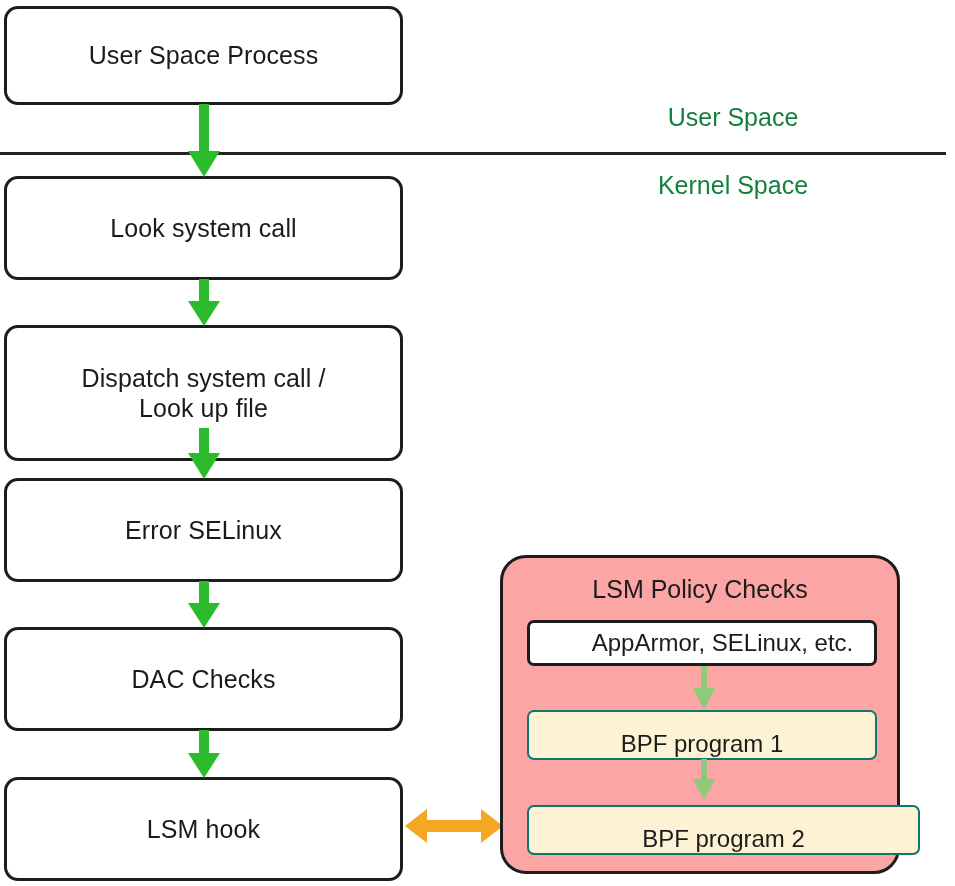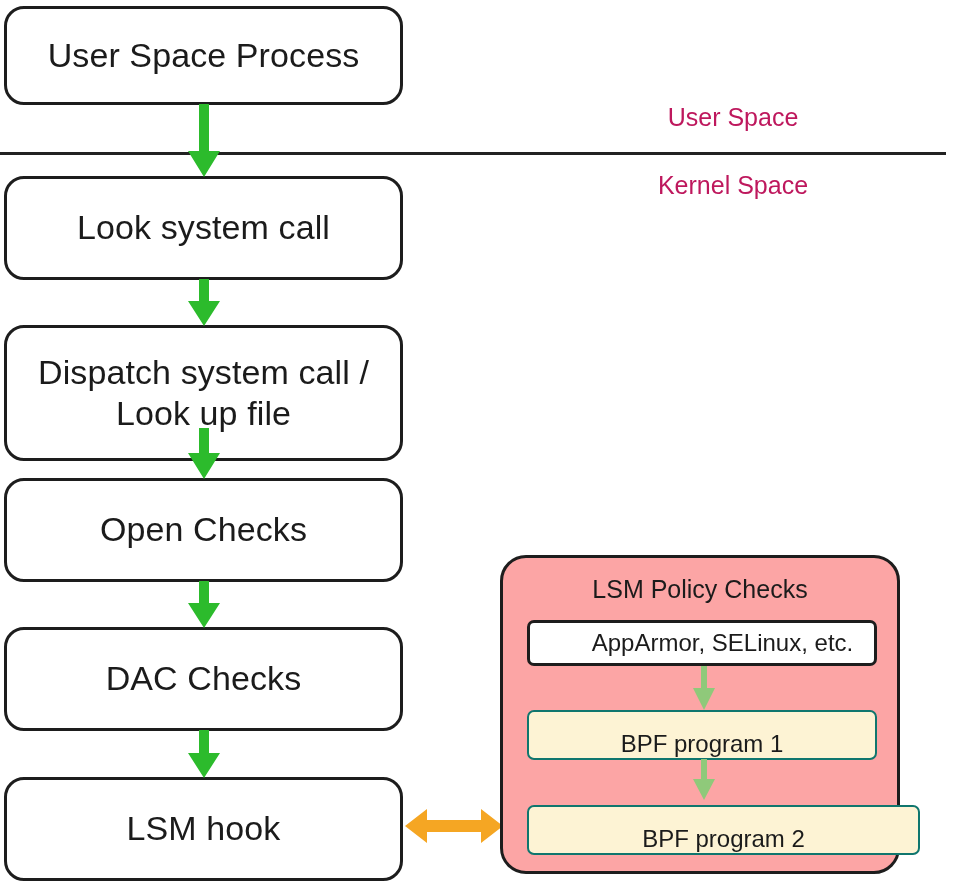--- a/index.html
+++ b/index.html
@@ -25,43 +25,43 @@
     width: 955px;
     height: 886px;
   }
 
   
   .pbox {
     position: absolute;
     box-sizing: border-box;
     background: #ffffff;
     border: 3px solid #1d1d1d;
-    border-radius: 20px;
+    border-radius: 14px;
     display: flex;
     align-items: center;
     justify-content: center;
     text-align: center;
-    font-size: 34px;
+    font-size: 25px;
     line-height: 1.22;
     letter-spacing: 0.1px;
     color: #1b1b1b;
     padding: 0 10px;
   }
   .pbox .label { display: block; white-space: pre-line; }
 
   
   .divider {
     position: absolute;
     background: #222222;
     height: 3px;
   }
   .space-caption {
     position: absolute;
     font-size: 25px;
-    color: #be185d;
+    color: #15803d;
     white-space: nowrap;
     text-align: center;
   }
 
   
   .arrow-green {
     position: absolute;
   }
 
   
@@ -119,21 +119,21 @@
   <div class="pbox" style="left:4px; top:176px; width:399px; height:104px;">
     <span class="label">Look system call</span>
   </div>
 
   <div class="pbox" style="left:4px; top:325px; width:399px; height:136px;">
     <span class="label">Dispatch system call /
 Look up file</span>
   </div>
 
   <div class="pbox" style="left:4px; top:478px; width:399px; height:104px;">
-    <span class="label">Open Checks</span>
+    <span class="label">Error SELinux</span>
   </div>
 
   <div class="pbox" style="left:4px; top:627px; width:399px; height:104px;">
     <span class="label">DAC Checks</span>
   </div>
 
   <div class="pbox" style="left:4px; top:777px; width:399px; height:104px;">
     <span class="label">LSM hook</span>
   </div>
 

